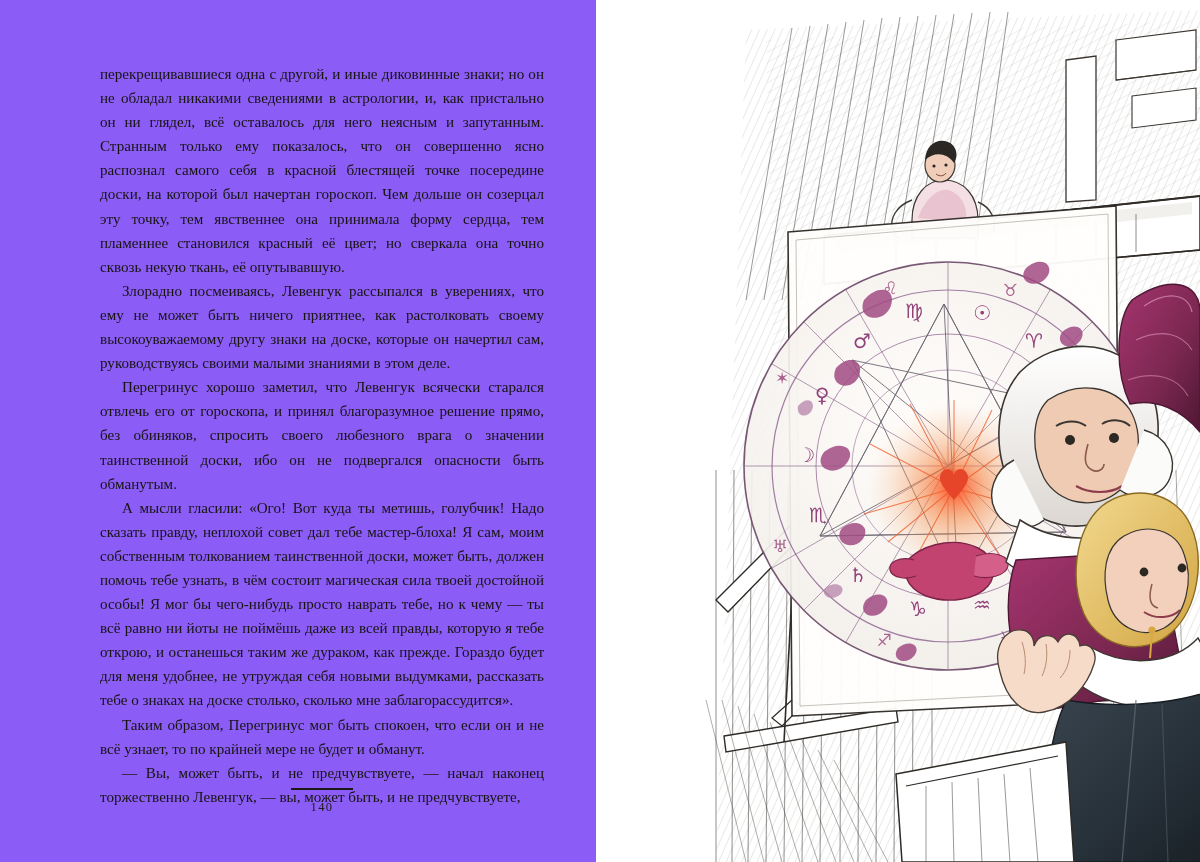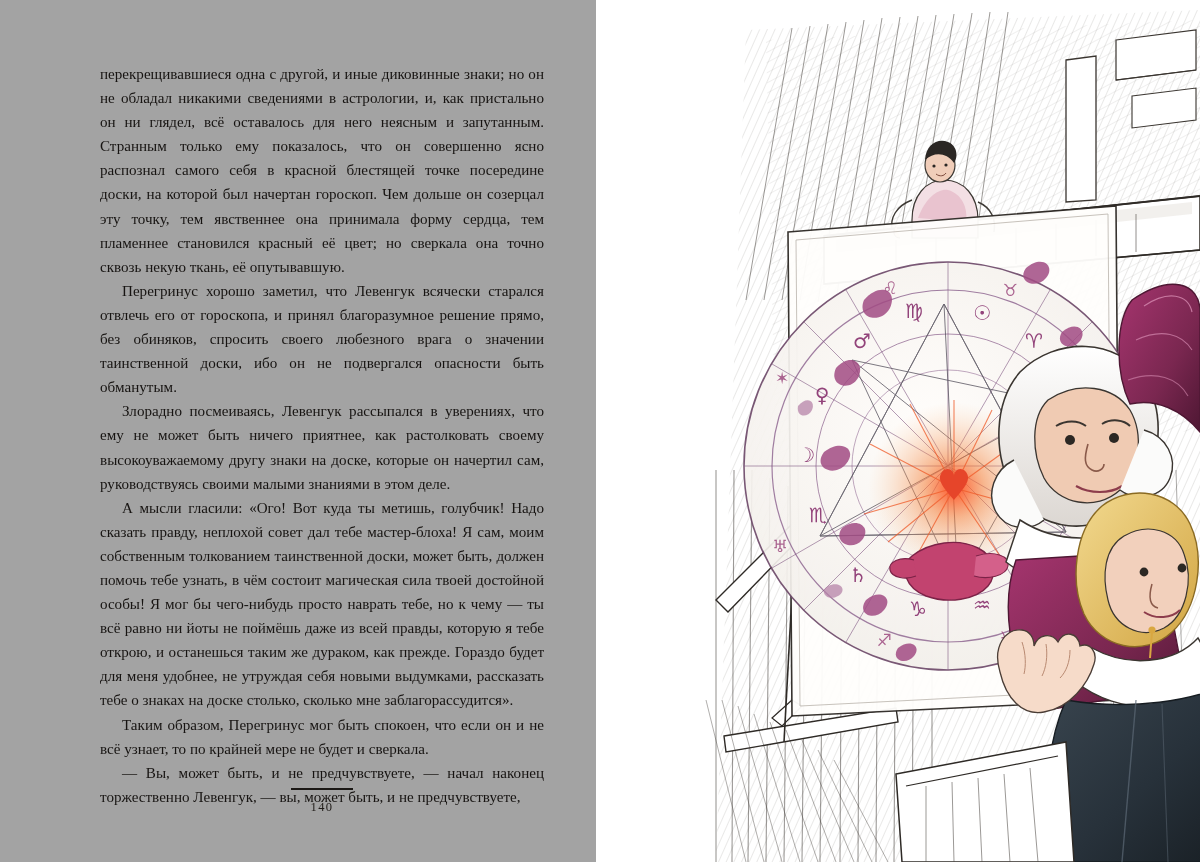--- a/index.html
+++ b/index.html
@@ -10,21 +10,21 @@
   body {
     width: 1200px;
     height: 862px;
     overflow: hidden;
     font-family: "Liberation Serif", serif;
   }
   .page {
     position: relative;
     width: 1200px;
     height: 862px;
-    background: #a3a3a3;
+    background: #8b5cf6;
   }
 
   
   .text-column {
     position: absolute;
     left: 100px;
     top: 62px;
     width: 444px;
     height: 720px;
   }
@@ -82,24 +82,24 @@
   }
 </style>
 </head>
 <body>
 
 <div class="page">
 
   <div class="text-column">
     <div class="body-text">
       <p>перекрещивавшиеся одна с другой, и иные диковинные знаки; но он не обладал никакими сведениями в астрологии, и, как пристально он ни глядел, всё оставалось для него неясным и запутанным. Странным только ему показалось, что он совершенно ясно распознал самого себя в красной блестящей точке посередине доски, на которой был начертан гороскоп. Чем дольше он созерцал эту точку, тем явственнее она принимала форму сердца, тем пламеннее становился красный её цвет; но сверкала она точно сквозь некую ткань, её опутывавшую.</p>
+      <p class="indented">Злорадно посмеиваясь, Левенгук рассыпался в уверениях, что ему не может быть ничего приятнее, как растолковать своему высокоуважаемому другу знаки на доске, которые он начертил сам, руководствуясь своими малыми знаниями в этом деле.</p>
       <p class="indented">Перегринус хорошо заметил, что Левенгук всячески старался отвлечь его от гороскопа, и принял благоразумное решение прямо, без обиняков, спросить своего любезного врага о значении таинственной доски, ибо он не подвергался опасности быть обманутым.</p>
-      <p class="indented">Злорадно посмеиваясь, Левенгук рассыпался в уверениях, что ему не может быть ничего приятнее, как растолковать своему высокоуважаемому другу знаки на доске, которые он начертил сам, руководствуясь своими малыми знаниями в этом деле.</p>
       <p class="indented">А мысли гласили: «Ого! Вот куда ты метишь, голубчик! Надо сказать правду, неплохой совет дал тебе мастер-блоха! Я сам, моим собственным толкованием таинственной доски, может быть, должен помочь тебе узнать, в чём состоит магическая сила твоей достойной особы! Я мог бы чего-нибудь просто наврать тебе, но к чему — ты всё равно ни йоты не поймёшь даже из всей правды, которую я тебе открою, и останешься таким же дураком, как прежде. Гораздо будет для меня удобнее, не утруждая себя новыми выдумками, рассказать тебе о знаках на доске столько, сколько мне заблагорассудится».</p>
-      <p class="indented">Таким образом, Перегринус мог быть спокоен, что если он и не всё узнает, то по крайней мере не будет и сверкала.</p>
+      <p class="indented">Таким образом, Перегринус мог быть спокоен, что если он и не всё узнает, то по крайней мере не будет и обманут.</p>
       <p class="indented">— Вы, может быть, и не предчувствуете, — начал наконец торжественно Левенгук, — вы, может быть, и не предчувствуете,</p>
     </div>
   </div>
 
   <div class="folio-wrap">
     <div class="folio-rule"></div>
     <div class="folio-number">140</div>
   </div>
 
   <div class="illustration">

